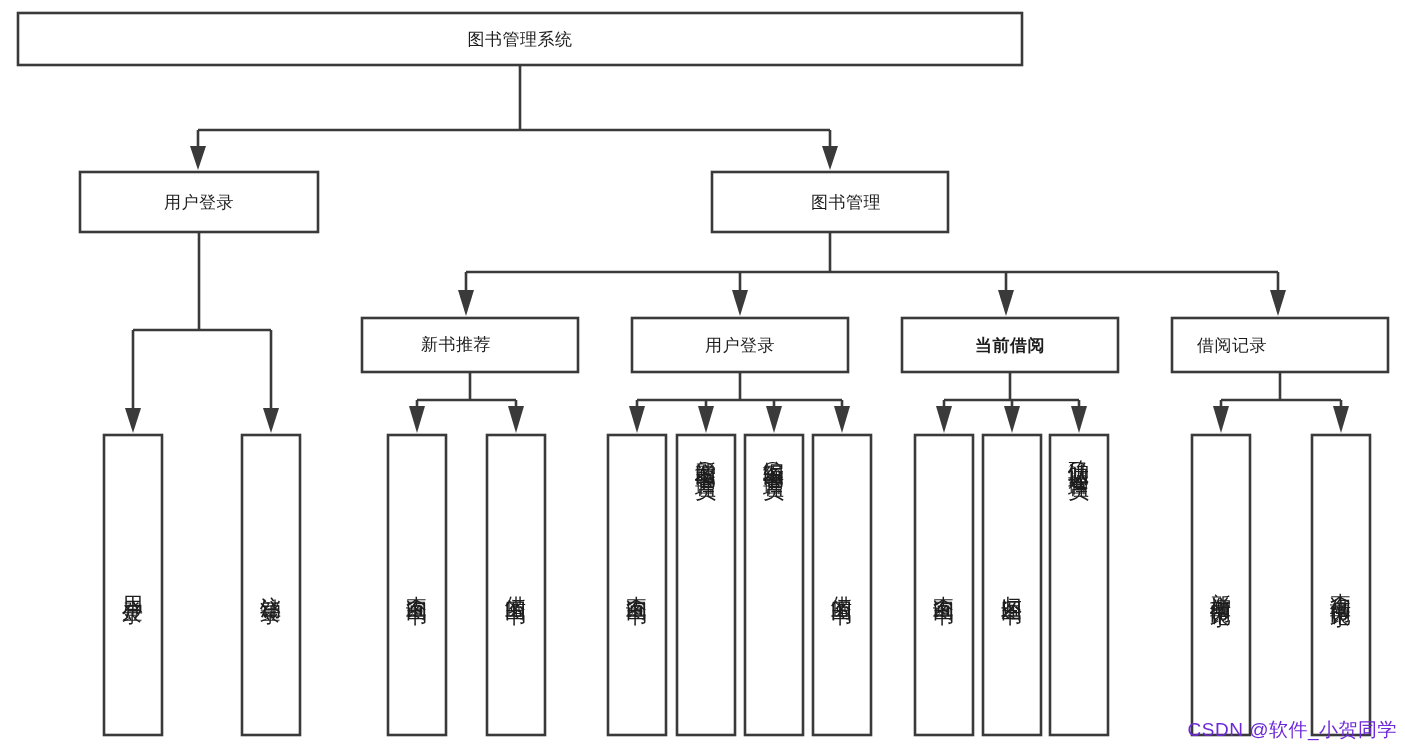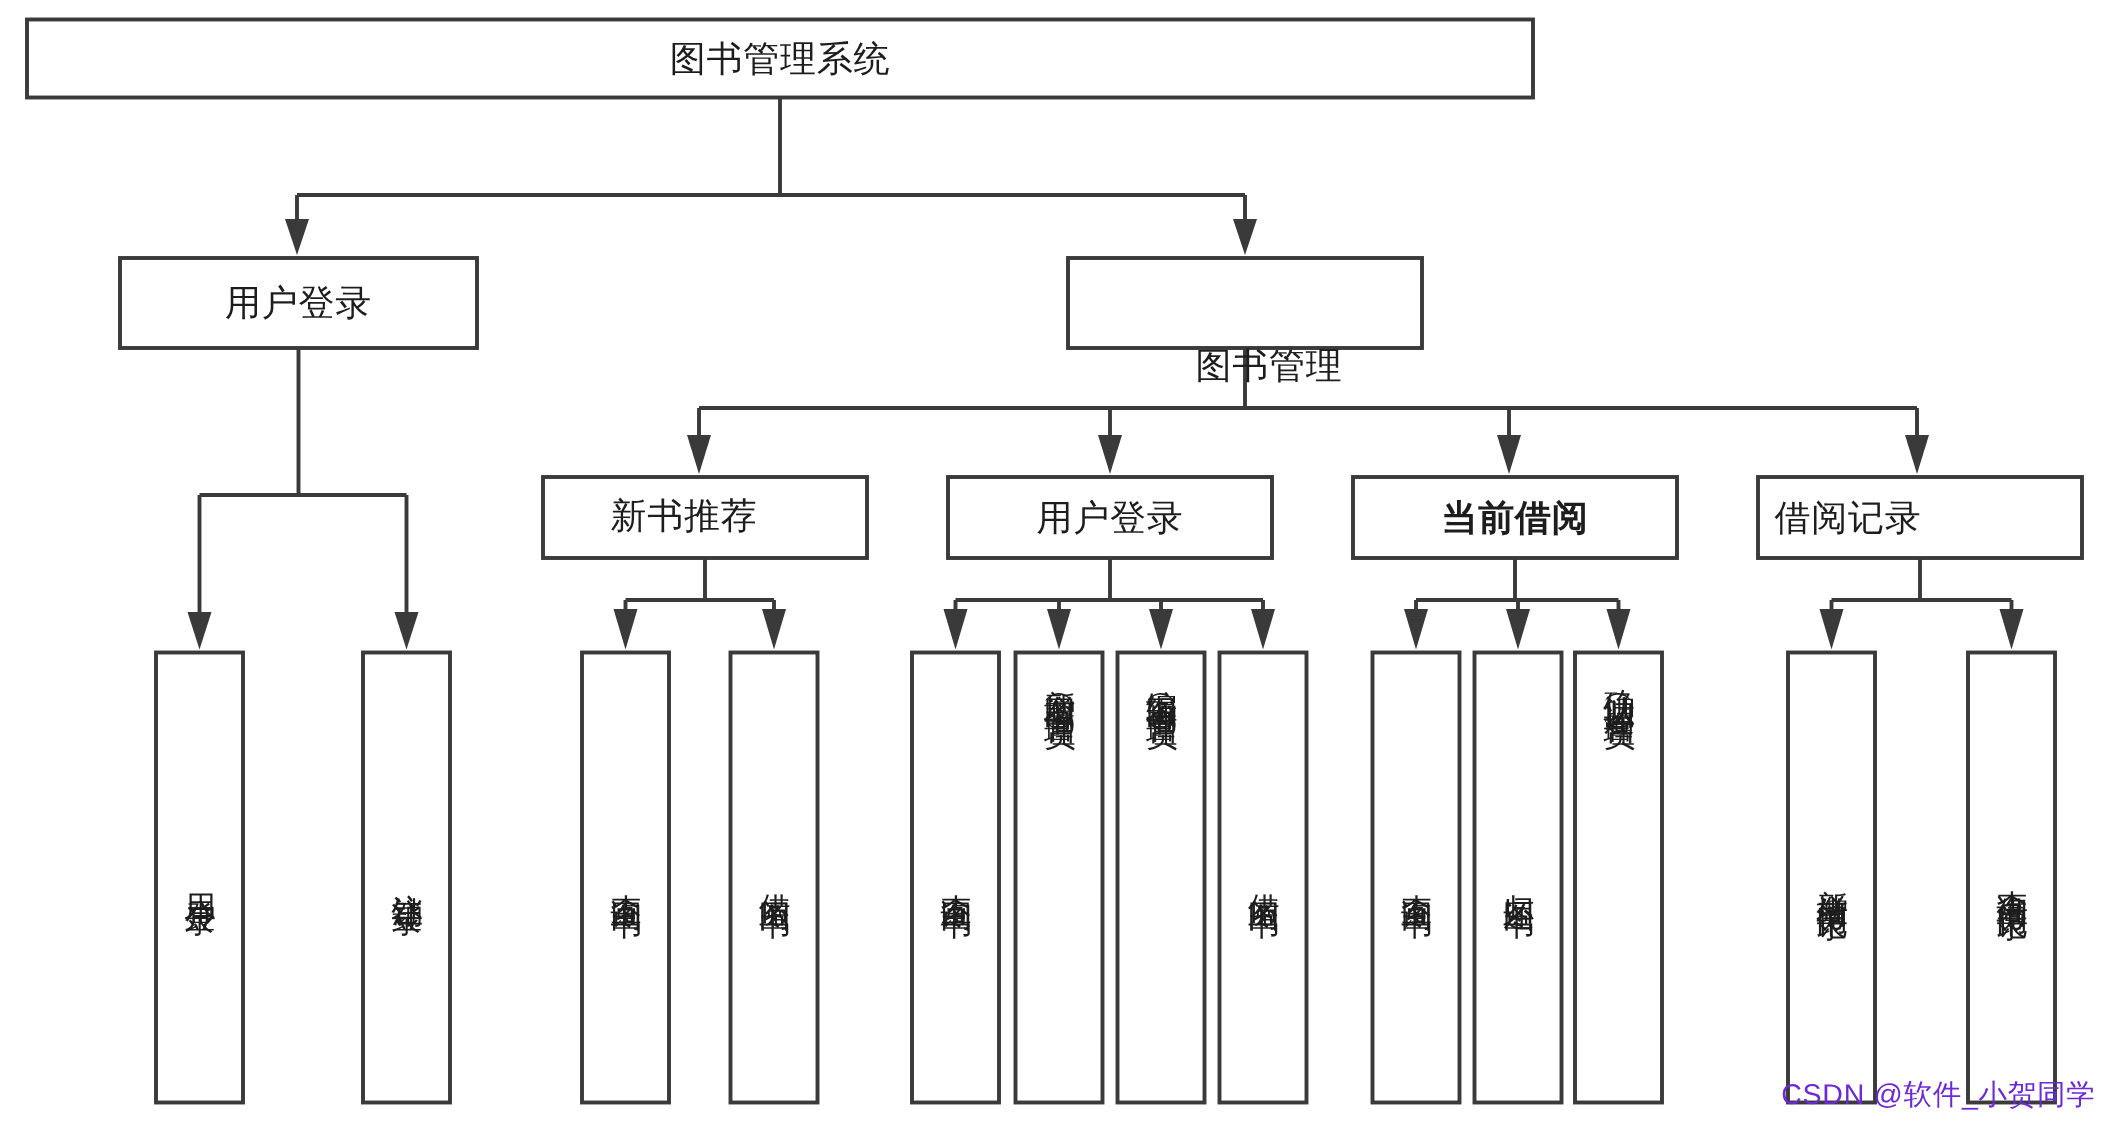--- a/index.html
+++ b/index.html
@@ -40,21 +40,21 @@
   }
   .arrow-head {
     fill: #3a3a3a;
     stroke: none;
   }
   .node-label-h {
     position: absolute;
     display: flex;
     align-items: center;
     justify-content: center;
-    font-size: 24px;
+    font-size: 17px;
     color: #1d1d1d;
     letter-spacing: 0.5px;
     white-space: nowrap;
     pointer-events: none;
   }
   .node-label-v {
     position: absolute;
     display: flex;
     align-items: center;
     justify-content: center;
@@ -173,21 +173,21 @@
 
   </svg>
 
   <div class="node-label-h" style="left:18px; top:13px; width:1004px; height:52px;">
     <span>图书管理系统</span>
   </div>
 
   <div class="node-label-h" style="left:80px; top:172px; width:238px; height:60px;">
     <span>用户登录</span>
   </div>
-  <div class="node-label-h" style="left:712px; top:172px; width:268px; height:60px;margin-top:42px;">
+  <div class="node-label-h" style="left:712px; top:172px; width:268px; height:60px;">
     <span>图书管理</span>
   </div>
 
   <div class="node-label-h" style="left:348px; top:318px; width:216px; height:52px;">
     <span>新书推荐</span>
   </div>
   <div class="node-label-h" style="left:632px; top:318px; width:216px; height:54px;">
     <span>用户登录</span>
   </div>
   <div class="node-label-h" style="left:902px; top:318px; width:216px; height:54px;font-weight:bold;">

